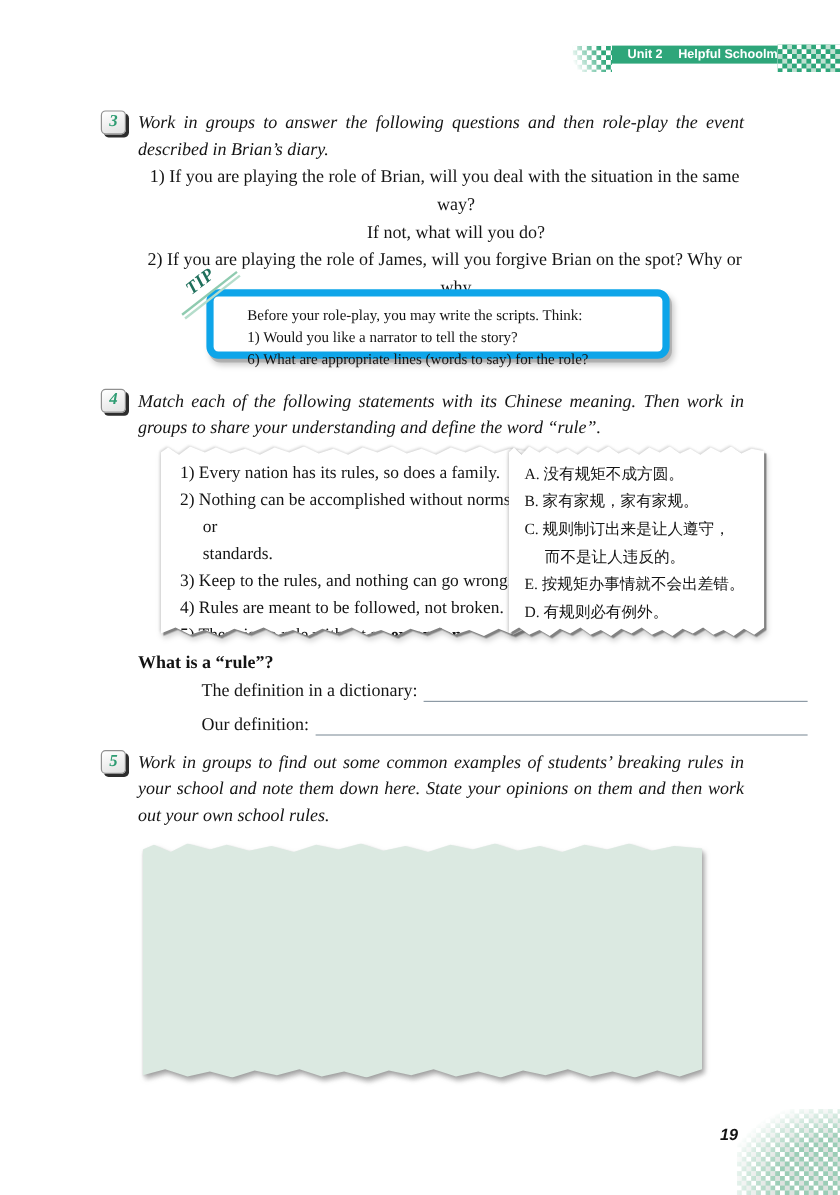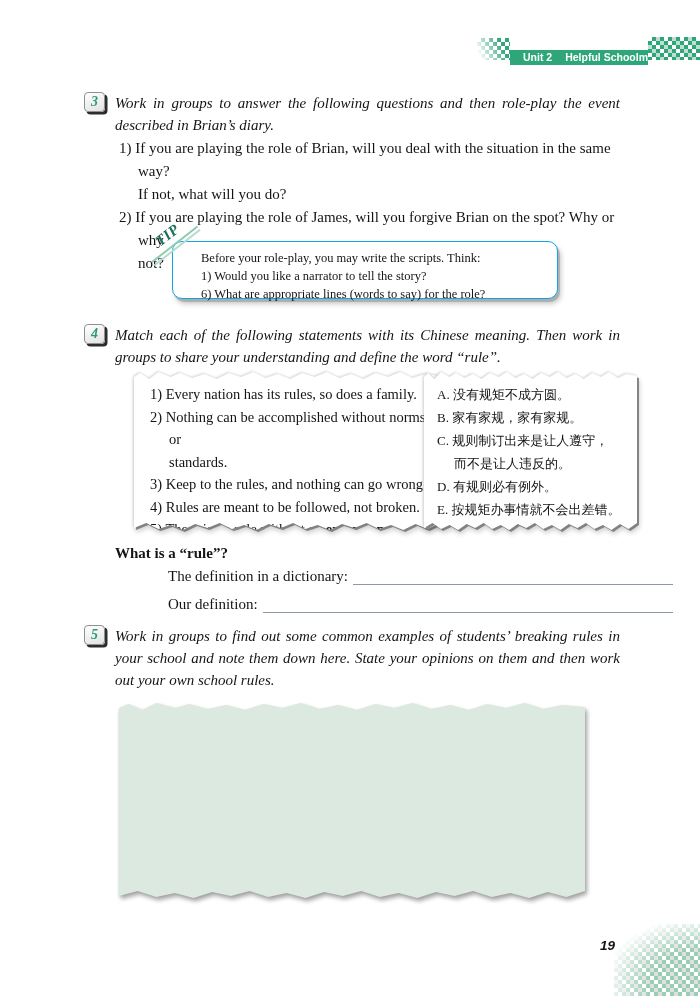--- a/index.html
+++ b/index.html
@@ -20,44 +20,44 @@
   .page{position:relative;width:700px;height:996px;background:#ffffff;overflow:hidden;
         font-family:"Liberation Serif","DejaVu Serif",serif;color:#141414;}
 
   
   .checker{background-image:
       conic-gradient(var(--cg,#2ea67a) 25%, transparent 0 50%, var(--cg,#2ea67a) 0 75%, transparent 0);
       background-size:8px 8px;}
   .hdr-left{position:absolute;left:477px;top:38px;width:33px;height:22px;--cg:#2ea67a;
       -webkit-mask-image:linear-gradient(245deg,#000 25%,transparent 90%);
       mask-image:linear-gradient(245deg,#000 25%,transparent 90%);}
-  .hdr-band{position:absolute;left:510px;top:50px;width:138px;height:15px;background:var(--green);
+  .hdr-band{position:absolute;left:510px;top:38px;width:138px;height:15px;background:var(--green);
       color:#fff;font:bold 10.5px/15px "Liberation Sans",sans-serif;display:flex;gap:13px;
       padding-left:13px;box-sizing:border-box;white-space:nowrap;}
   .hdr-right{position:absolute;left:648px;top:37px;width:52px;height:23px;--cg:#2ea67a;
       background-image:
         conic-gradient(#2ea67a 25%, transparent 0 50%, #2ea67a 0 75%, transparent 0),
         conic-gradient(#bfe0d1 25%, transparent 0 50%, #bfe0d1 0 75%, transparent 0);
       background-size:8px 8px,16px 16px;background-position:0 0,4px 4px;}
 
   
   .badge{position:absolute;left:84px;width:21px;height:20px;box-sizing:border-box;
       background:linear-gradient(160deg,#ffffff,#e2e2e2);border:1px solid #909090;border-radius:4px;
       box-shadow:2.5px 2.5px 0 0 #2d2d2d;color:#2e9c72;
       font:bold italic 14px "Liberation Serif",serif;display:flex;align-items:center;justify-content:center;}
 
   
   .instr{position:absolute;left:115px;width:505px;font:italic 15px/22px "Liberation Serif",serif;
       text-align:justify;}
   .qlist{position:absolute;left:119px;width:503px;font:15px/23px "Liberation Serif",serif;}
-  .q{padding-left:19px;text-indent:-19px;white-space:pre-line;}
+  .q{padding-left:19px;text-indent:-19px;white-space:pre-line;text-align:center;}
 
   
   .tip-box{position:absolute;left:172px;top:241px;width:386px;height:58px;box-sizing:border-box;
-      background:#fff;border:1px solid #0ea5e9;border-radius:10px;
+      background:#fff;border:6px solid #0ea5e9;border-radius:10px;
       box-shadow:2px 3px 0 rgba(130,130,130,.4),3px 5px 5px rgba(0,0,0,.22);
       padding:7px 8px 0 28px;font:12.5px/18px "Liberation Serif",serif;}
   .tip-label{position:absolute;left:141px;top:226px;width:58px;transform:rotate(-38deg);
       text-align:center;color:#1e6f5b;font:bold italic 15px "Liberation Serif",serif;
       letter-spacing:.5px;z-index:2;}
   .tip-slash{height:2px;background:#8fcbb0;margin-top:2px;}
   .tip-slash.s2{background:#b5ddcb;margin-top:2px;}
 
   
   .torn-wrap{position:absolute;
@@ -142,22 +142,22 @@
         <div class="stmt"><span>4) Rules are meant to be followed, not broken.</span></div>
         <div class="stmt"><span>5) There is no rule without an </span><b>exception</b><span>.</span></div>
       </div>
   </div>
   <div class="torn-wrap mean-box">
     <div class="torn-inner">
         <div class="meaning"><span>A. 没有规矩不成方圆。</span></div>
         <div class="meaning"><span>B. 家有家规，家有家规。</span></div>
         <div class="meaning"><span>C. 规则制订出来是让人遵守，
 而不是让人违反的。</span></div>
+        <div class="meaning"><span>E. 按规矩办事情就不会出差错。</span></div>
         <div class="meaning"><span>D. 有规则必有例外。</span></div>
-        <div class="meaning"><span>E. 按规矩办事情就不会出差错。</span></div>
       </div>
   </div>
 
   <div class="rule-head">What is a “rule”?</div>
   <div class="def-row" style="top:566px">
     <span class="lbl">The definition in a dictionary:</span>
     <span class="fill"></span>
   </div>
   <div class="def-row" style="top:594px">
     <span class="lbl">Our definition:</span>

